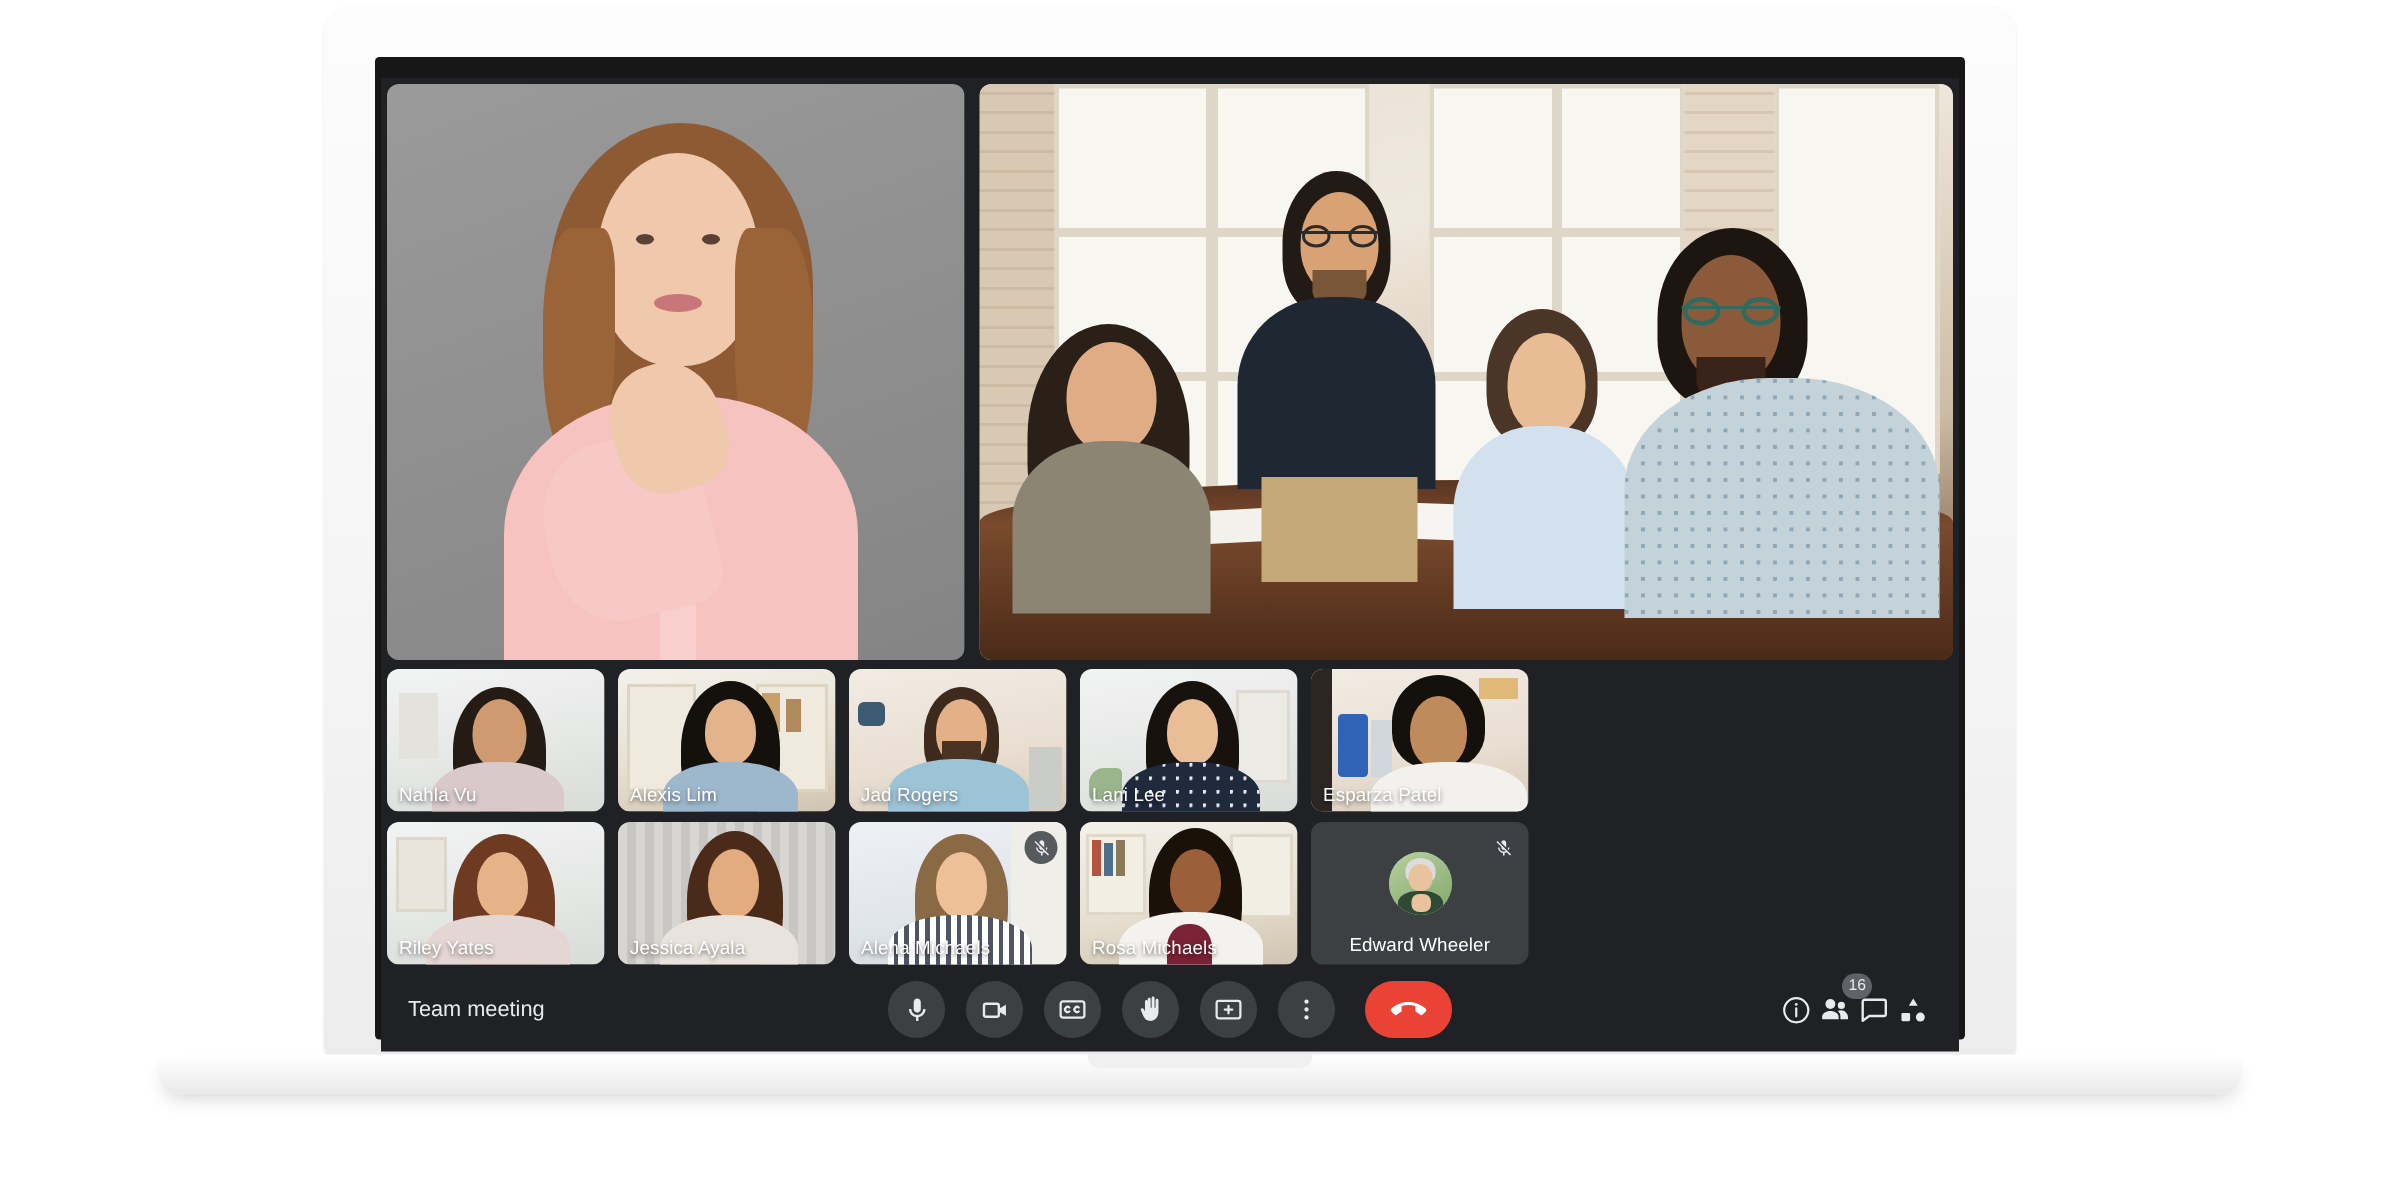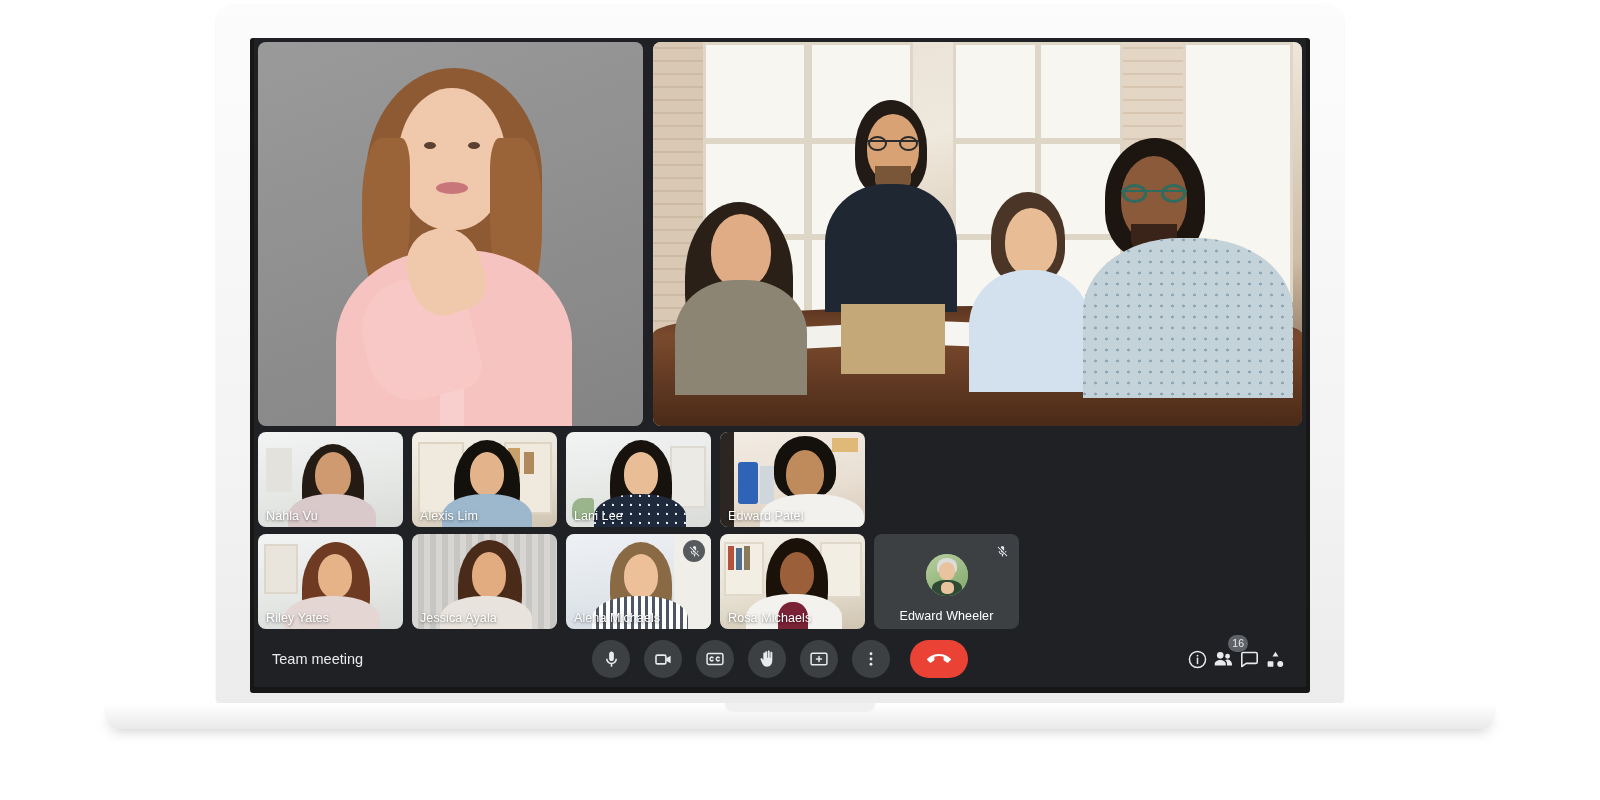--- a/index.html
+++ b/index.html
@@ -44,21 +44,21 @@
     left: 50%; top: 703px;
     transform: translateX(-50%);
     width: 150px; height: 9px;
     background: #f0f0f1;
     border-radius: 0 0 8px 8px;
   }
 
   
   #meet-app {
     position: absolute;
-    left: 254px; top: 38px;
+    left: 254px; top: 52px;
     width: 1052px; height: 649px;
     background: #202124;
     display: flex;
     flex-direction: column;
     overflow: hidden;
   }
 
   
   #video-stage {
     display: flex;
@@ -343,20 +343,31 @@
             <div style="position:absolute;left:96px;top:16px;width:12px;height:26px;background:#c8a06a;"></div>
             <div style="position:absolute;left:112px;top:20px;width:10px;height:22px;background:#b08a5c;"></div>
             <div class="hair" style="left:42px;top:8px;width:66px;height:90px;background:#14100c;"></div>
             <div class="head" style="left:58px;top:20px;width:34px;height:44px;background:#e3b48b;"></div>
             <div class="body" style="left:30px;top:62px;width:90px;height:48px;background:#9db7cd;"></div>
           </div>
           <div class="tile-name">Alexis Lim</div>
         </div>
 
 
+        <div class="thumb-tile">
+          <div class="ph ph-warm">
+            <div class="hair" style="left:50px;top:12px;width:50px;height:64px;background:#3d2a1c;"></div>
+            <div class="head" style="left:58px;top:20px;width:34px;height:44px;background:#e3b088;"></div>
+            <div style="position:absolute;left:62px;top:48px;width:26px;height:18px;background:#4a3322;border-radius:0 0 44% 44%;"></div>
+            <div class="body" style="left:26px;top:60px;width:94px;height:50px;background:#9dc3d6;"></div>
+            <div style="position:absolute;left:6px;top:22px;width:18px;height:16px;background:#3e5a72;border-radius:4px;"></div>
+            <div style="position:absolute;left:120px;top:52px;width:22px;height:42px;background:#c9ccc7;"></div>
+          </div>
+          <div class="tile-name">Jad Rogers</div>
+        </div>
 
 
         <div class="thumb-tile">
           <div class="ph ph-light">
             <div style="position:absolute;left:104px;top:14px;width:36px;height:62px;background:#eceae4;border:2px solid #dedad2;"></div>
             <div class="hair" style="left:44px;top:8px;width:62px;height:86px;background:#17120d;"></div>
             <div class="head" style="left:58px;top:20px;width:34px;height:44px;background:#e9bd95;"></div>
             <div class="body" style="left:28px;top:62px;width:92px;height:48px;background:#1f2a3d;"></div>
             <div style="position:absolute;left:28px;top:62px;width:92px;height:48px;background:radial-gradient(circle at 10% 20%,#e7eaf0 1.2px,transparent 1.4px) 0 0/9px 9px;border-radius:46% 46% 0 0;"></div>
             <div style="position:absolute;left:6px;top:66px;width:22px;height:22px;background:#9ab58c;border-radius:46% 16% 40% 20%;"></div>
@@ -367,21 +378,21 @@
         <div class="thumb-tile">
           <div class="ph ph-warm">
             <div style="position:absolute;left:0;top:0;width:14px;height:95px;background:#2b2622;"></div>
             <div style="position:absolute;left:18px;top:30px;width:20px;height:42px;background:#2f63b5;border-radius:3px;"></div>
             <div style="position:absolute;left:40px;top:34px;width:14px;height:38px;background:#cfd6dc;"></div>
             <div style="position:absolute;left:112px;top:6px;width:26px;height:14px;background:#e0b878;"></div>
             <div class="hair" style="left:54px;top:4px;width:62px;height:62px;background:#14100b;"></div>
             <div class="head" style="left:66px;top:18px;width:38px;height:48px;background:#c08b5c;"></div>
             <div class="body" style="left:40px;top:62px;width:104px;height:48px;background:#f2f1ee;"></div>
           </div>
-          <div class="tile-name">Edward Patel</div>
+          <div class="tile-name">Esparza Patel</div>
         </div>
       </div>
 
       <div class="thumb-row">
 
         <div class="thumb-tile">
           <div class="ph ph-light">
             <div style="position:absolute;left:6px;top:10px;width:34px;height:50px;background:#e9e5dd;border:2px solid #dcd6cb;"></div>
             <div class="hair" style="left:44px;top:8px;width:68px;height:92px;background:#6e3b22;"></div>
             <div class="head" style="left:60px;top:20px;width:34px;height:44px;background:#e6b288;"></div>

